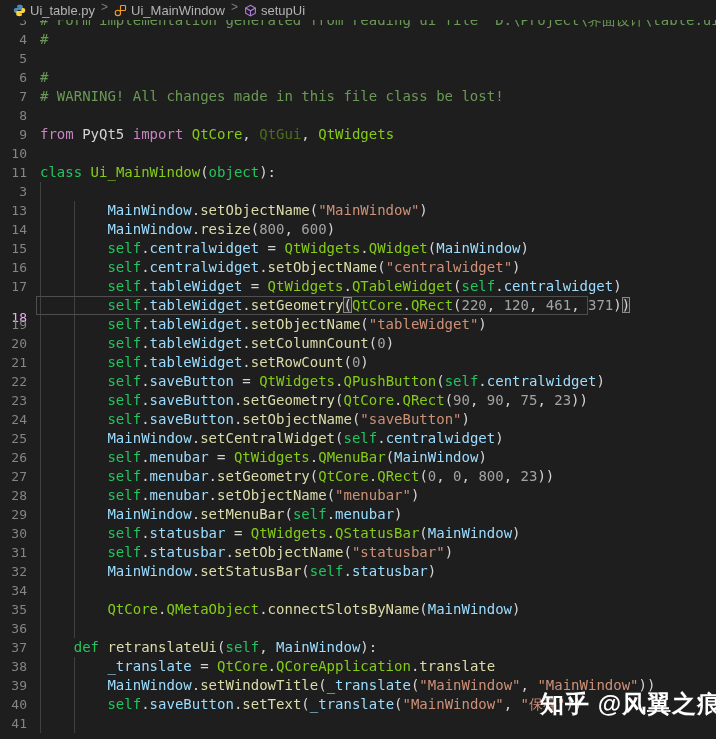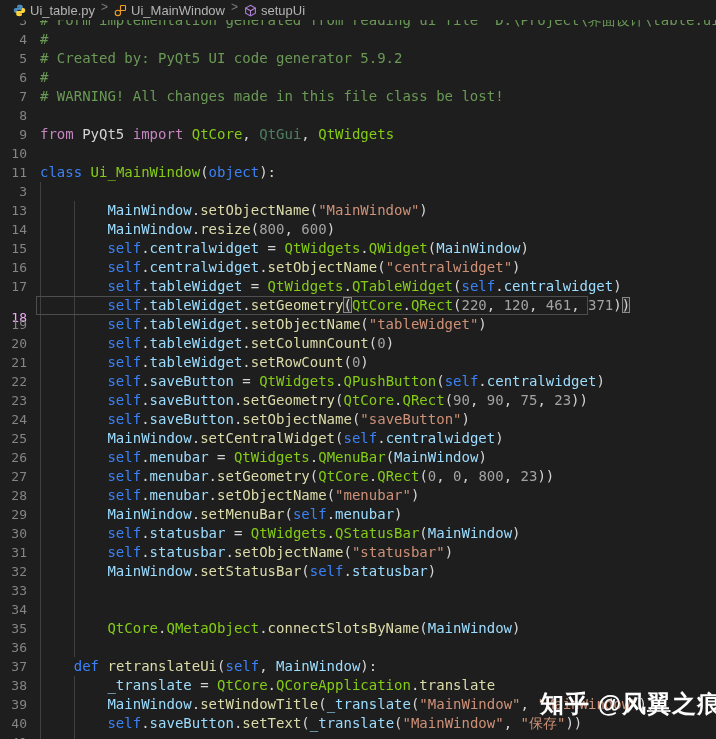--- a/index.html
+++ b/index.html
@@ -22,24 +22,24 @@
     font-size:13px;line-height:19px;}
   .line.current .ln{color:#f0abfc;margin-top:12px;}
   .code{position:absolute;left:40px;top:0;}
   .guide{position:absolute;top:0;width:1px;height:19px;background:#404040;}
   .curbox{position:absolute;left:36px;top:0;width:550px;height:17px;
     border:1px solid #4e4e4e;pointer-events:none;}
 
   
   .tk-d{color:#d4d4d4}
   .tk-c{color:#6a9955}
-  .tk-k{color:#3b82f6}
+  .tk-k{color:#22c55e}
   .tk-kc{color:#c586c0}
   .tk-t{color:#84cc16}
-  .tk-td{color:#86efac;opacity:.45}
+  .tk-td{color:#84cc16;opacity:.45}
   .tk-f{color:#dcdcaa}
   .tk-v{color:#9cdcfe}
   .tk-s{color:#ce9178}
   .tk-n{color:#a3a3a3}
   .tk-db{color:#d4d4d4;outline:1px solid #888;outline-offset:-1px;background:rgba(128,128,128,.12)}
 
   
   .watermark{position:absolute;left:540px;top:688px;z-index:6;color:#ffffff;
     font-family:"Liberation Sans",sans-serif;font-size:24px;font-weight:600;
     letter-spacing:1px;white-space:nowrap;}
@@ -78,21 +78,21 @@
           <path d="M2 5l6 3.4L14 5M8 8.4v6"></path>
         </svg>
       </span>
       <span>setupUi</span>
     </span>
   </div>
 
   <div class="editor" id="code-lines">
       <div class="line"><span class="ln">3</span><span class="code"><span class="tk-c"># Form implementation generated from reading ui file 'D:\Project\界面设计\table.ui'</span></span></div>
       <div class="line"><span class="ln">4</span><span class="code"><span class="tk-c">#</span></span></div>
-      <div class="line"><span class="ln">5</span><span class="code"><span class="tk-c"># Created by: PyQt5 UI code generator 5.9.2</span></span></div>
+      <div class="line"><span class="ln">5</span></div>
       <div class="line"><span class="ln">6</span><span class="code"><span class="tk-c">#</span></span></div>
       <div class="line"><span class="ln">7</span><span class="code"><span class="tk-c"># WARNING! All changes made in this file class be lost!</span></span></div>
       <div class="line"><span class="ln">8</span><span class="code"></span></div>
       <div class="line"><span class="ln">9</span><span class="code"><span class="tk-kc">from</span><span class="tk-d"> </span><span class="tk-d">PyQt5</span><span class="tk-d"> </span><span class="tk-kc">import</span><span class="tk-d"> </span><span class="tk-t">QtCore</span><span class="tk-d">, </span><span class="tk-td">QtGui</span><span class="tk-d">, </span><span class="tk-t">QtWidgets</span></span></div>
       <div class="line"><span class="ln">10</span><span class="code"></span></div>
       <div class="line"><span class="ln">11</span><span class="code"><span class="tk-k">class</span><span class="tk-d"> </span><span class="tk-t">Ui_MainWindow</span><span class="tk-d">(</span><span class="tk-k">object</span><span class="tk-d">):</span></span></div>
       <div class="line"><span class="ln">3</span><span class="guide" style="left: 40px;"></span></div>
       <div class="line"><span class="ln">13</span><span class="guide" style="left: 40px;"></span><span class="guide" style="left: 74px;"></span><span class="code"><span class="tk-d">        </span><span class="tk-v">MainWindow</span><span class="tk-d">.</span><span class="tk-f">setObjectName</span><span class="tk-d">(</span><span class="tk-s">"MainWindow"</span><span class="tk-d">)</span></span></div>
       <div class="line"><span class="ln">14</span><span class="guide" style="left: 40px;"></span><span class="guide" style="left: 74px;"></span><span class="code"><span class="tk-d">        </span><span class="tk-v">MainWindow</span><span class="tk-d">.</span><span class="tk-f">resize</span><span class="tk-d">(</span><span class="tk-n">800</span><span class="tk-d">, </span><span class="tk-n">600</span><span class="tk-d">)</span></span></div>
       <div class="line"><span class="ln">15</span><span class="guide" style="left: 40px;"></span><span class="guide" style="left: 74px;"></span><span class="code"><span class="tk-d">        </span><span class="tk-k">self</span><span class="tk-d">.</span><span class="tk-v">centralwidget</span><span class="tk-d"> = </span><span class="tk-t">QtWidgets</span><span class="tk-d">.</span><span class="tk-t">QWidget</span><span class="tk-d">(</span><span class="tk-v">MainWindow</span><span class="tk-d">)</span></span></div>
@@ -106,21 +106,20 @@
       <div class="line"><span class="ln">23</span><span class="guide" style="left: 40px;"></span><span class="guide" style="left: 74px;"></span><span class="code"><span class="tk-d">        </span><span class="tk-k">self</span><span class="tk-d">.</span><span class="tk-v">saveButton</span><span class="tk-d">.</span><span class="tk-f">setGeometry</span><span class="tk-d">(</span><span class="tk-t">QtCore</span><span class="tk-d">.</span><span class="tk-t">QRect</span><span class="tk-d">(</span><span class="tk-n">90</span><span class="tk-d">, </span><span class="tk-n">90</span><span class="tk-d">, </span><span class="tk-n">75</span><span class="tk-d">, </span><span class="tk-n">23</span><span class="tk-d">))</span></span></div>
       <div class="line"><span class="ln">24</span><span class="guide" style="left: 40px;"></span><span class="guide" style="left: 74px;"></span><span class="code"><span class="tk-d">        </span><span class="tk-k">self</span><span class="tk-d">.</span><span class="tk-v">saveButton</span><span class="tk-d">.</span><span class="tk-f">setObjectName</span><span class="tk-d">(</span><span class="tk-s">"saveButton"</span><span class="tk-d">)</span></span></div>
       <div class="line"><span class="ln">25</span><span class="guide" style="left: 40px;"></span><span class="guide" style="left: 74px;"></span><span class="code"><span class="tk-d">        </span><span class="tk-v">MainWindow</span><span class="tk-d">.</span><span class="tk-f">setCentralWidget</span><span class="tk-d">(</span><span class="tk-k">self</span><span class="tk-d">.</span><span class="tk-v">centralwidget</span><span class="tk-d">)</span></span></div>
       <div class="line"><span class="ln">26</span><span class="guide" style="left: 40px;"></span><span class="guide" style="left: 74px;"></span><span class="code"><span class="tk-d">        </span><span class="tk-k">self</span><span class="tk-d">.</span><span class="tk-v">menubar</span><span class="tk-d"> = </span><span class="tk-t">QtWidgets</span><span class="tk-d">.</span><span class="tk-t">QMenuBar</span><span class="tk-d">(</span><span class="tk-v">MainWindow</span><span class="tk-d">)</span></span></div>
       <div class="line"><span class="ln">27</span><span class="guide" style="left: 40px;"></span><span class="guide" style="left: 74px;"></span><span class="code"><span class="tk-d">        </span><span class="tk-k">self</span><span class="tk-d">.</span><span class="tk-v">menubar</span><span class="tk-d">.</span><span class="tk-f">setGeometry</span><span class="tk-d">(</span><span class="tk-t">QtCore</span><span class="tk-d">.</span><span class="tk-t">QRect</span><span class="tk-d">(</span><span class="tk-n">0</span><span class="tk-d">, </span><span class="tk-n">0</span><span class="tk-d">, </span><span class="tk-n">800</span><span class="tk-d">, </span><span class="tk-n">23</span><span class="tk-d">))</span></span></div>
       <div class="line"><span class="ln">28</span><span class="guide" style="left: 40px;"></span><span class="guide" style="left: 74px;"></span><span class="code"><span class="tk-d">        </span><span class="tk-k">self</span><span class="tk-d">.</span><span class="tk-v">menubar</span><span class="tk-d">.</span><span class="tk-f">setObjectName</span><span class="tk-d">(</span><span class="tk-s">"menubar"</span><span class="tk-d">)</span></span></div>
       <div class="line"><span class="ln">29</span><span class="guide" style="left: 40px;"></span><span class="guide" style="left: 74px;"></span><span class="code"><span class="tk-d">        </span><span class="tk-v">MainWindow</span><span class="tk-d">.</span><span class="tk-f">setMenuBar</span><span class="tk-d">(</span><span class="tk-k">self</span><span class="tk-d">.</span><span class="tk-v">menubar</span><span class="tk-d">)</span></span></div>
       <div class="line"><span class="ln">30</span><span class="guide" style="left: 40px;"></span><span class="guide" style="left: 74px;"></span><span class="code"><span class="tk-d">        </span><span class="tk-k">self</span><span class="tk-d">.</span><span class="tk-v">statusbar</span><span class="tk-d"> = </span><span class="tk-t">QtWidgets</span><span class="tk-d">.</span><span class="tk-t">QStatusBar</span><span class="tk-d">(</span><span class="tk-v">MainWindow</span><span class="tk-d">)</span></span></div>
       <div class="line"><span class="ln">31</span><span class="guide" style="left: 40px;"></span><span class="guide" style="left: 74px;"></span><span class="code"><span class="tk-d">        </span><span class="tk-k">self</span><span class="tk-d">.</span><span class="tk-v">statusbar</span><span class="tk-d">.</span><span class="tk-f">setObjectName</span><span class="tk-d">(</span><span class="tk-s">"statusbar"</span><span class="tk-d">)</span></span></div>
       <div class="line"><span class="ln">32</span><span class="guide" style="left: 40px;"></span><span class="guide" style="left: 74px;"></span><span class="code"><span class="tk-d">        </span><span class="tk-v">MainWindow</span><span class="tk-d">.</span><span class="tk-f">setStatusBar</span><span class="tk-d">(</span><span class="tk-k">self</span><span class="tk-d">.</span><span class="tk-v">statusbar</span><span class="tk-d">)</span></span></div>
-      <div class="line"><span class="ln">33</span><span class="guide" style="left: 40px;"></span><span class="guide" style="left: 74px;"></span><span class="code"></span></div>
       <div class="line"><span class="ln">34</span><span class="guide" style="left: 40px;"></span><span class="guide" style="left: 74px;"></span></div>
       <div class="line"><span class="ln">35</span><span class="guide" style="left: 40px;"></span><span class="guide" style="left: 74px;"></span><span class="code"><span class="tk-d">        </span><span class="tk-t">QtCore</span><span class="tk-d">.</span><span class="tk-t">QMetaObject</span><span class="tk-d">.</span><span class="tk-f">connectSlotsByName</span><span class="tk-d">(</span><span class="tk-v">MainWindow</span><span class="tk-d">)</span></span></div>
       <div class="line"><span class="ln">36</span><span class="guide" style="left: 40px;"></span><span class="guide" style="left: 74px;"></span><span class="code"></span></div>
       <div class="line"><span class="ln">37</span><span class="guide" style="left: 40px;"></span><span class="code"><span class="tk-d">    </span><span class="tk-k">def</span><span class="tk-d"> </span><span class="tk-f">retranslateUi</span><span class="tk-d">(</span><span class="tk-k">self</span><span class="tk-d">, </span><span class="tk-v">MainWindow</span><span class="tk-d">):</span></span></div>
       <div class="line"><span class="ln">38</span><span class="guide" style="left: 40px;"></span><span class="guide" style="left: 74px;"></span><span class="code"><span class="tk-d">        </span><span class="tk-v">_translate</span><span class="tk-d"> = </span><span class="tk-t">QtCore</span><span class="tk-d">.</span><span class="tk-t">QCoreApplication</span><span class="tk-d">.</span><span class="tk-f">translate</span></span></div>
       <div class="line"><span class="ln">39</span><span class="guide" style="left: 40px;"></span><span class="guide" style="left: 74px;"></span><span class="code"><span class="tk-d">        </span><span class="tk-v">MainWindow</span><span class="tk-d">.</span><span class="tk-f">setWindowTitle</span><span class="tk-d">(</span><span class="tk-v">_translate</span><span class="tk-d">(</span><span class="tk-s">"MainWindow"</span><span class="tk-d">, </span><span class="tk-s">"MainWindow"</span><span class="tk-d">))</span></span></div>
       <div class="line"><span class="ln">40</span><span class="guide" style="left: 40px;"></span><span class="guide" style="left: 74px;"></span><span class="code"><span class="tk-d">        </span><span class="tk-k">self</span><span class="tk-d">.</span><span class="tk-v">saveButton</span><span class="tk-d">.</span><span class="tk-f">setText</span><span class="tk-d">(</span><span class="tk-v">_translate</span><span class="tk-d">(</span><span class="tk-s">"MainWindow"</span><span class="tk-d">, </span><span class="tk-s">"保存"</span><span class="tk-d">))</span></span></div>
       <div class="line"><span class="ln">41</span><span class="guide" style="left: 40px;"></span><span class="guide" style="left: 74px;"></span><span class="code"></span></div>
     </div>
 

